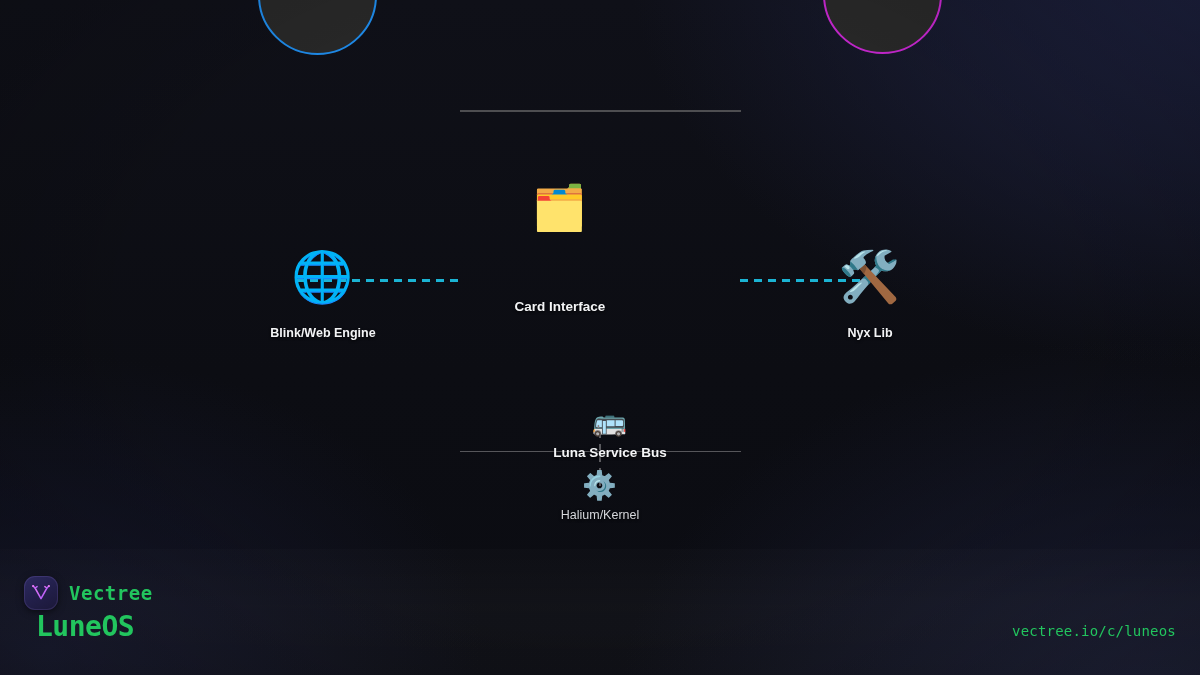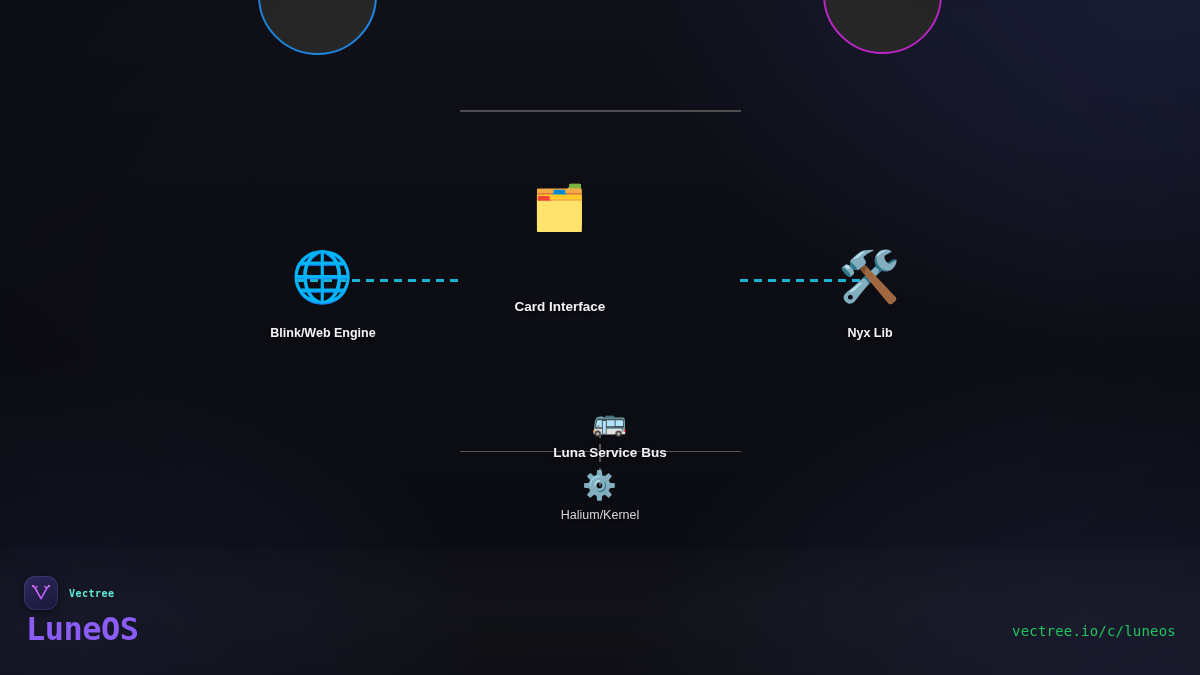--- a/index.html
+++ b/index.html
@@ -146,33 +146,33 @@
     width: 34px;
     height: 34px;
     border-radius: 11px;
     background: linear-gradient(150deg, #2d2a60 0%, #221f4a 52%, #1b1838 100%);
     box-shadow: 0 0 0 1px rgba(150,120,220,0.18) inset, 0 2px 7px rgba(0,0,0,0.5);
     display: flex;
     align-items: center;
     justify-content: center;
   }
   .brand-name {
-    color: #5eead4;
+    color: #22c55e;
     font-family: "DejaVu Sans Mono", "Liberation Mono", monospace;
-    font-size: 10px;
+    font-size: 19px;
     font-weight: bold;
     letter-spacing: 0.5px;
   }
   .footer-title {
     position: absolute;
-    left: 26px;
+    left: 36px;
     top: 610px;
-    color: #8b5cf6;
+    color: #22c55e;
     font-family: "DejaVu Sans Mono", "Liberation Mono", monospace;
-    font-size: 32px;
+    font-size: 28px;
     font-weight: bold;
     letter-spacing: -0.5px;
   }
   .footer-url {
     position: absolute;
     right: 24px;
     top: 623px;
     color: #22c55e;
     font-family: "DejaVu Sans Mono", "Liberation Mono", monospace;
     font-size: 14px;

